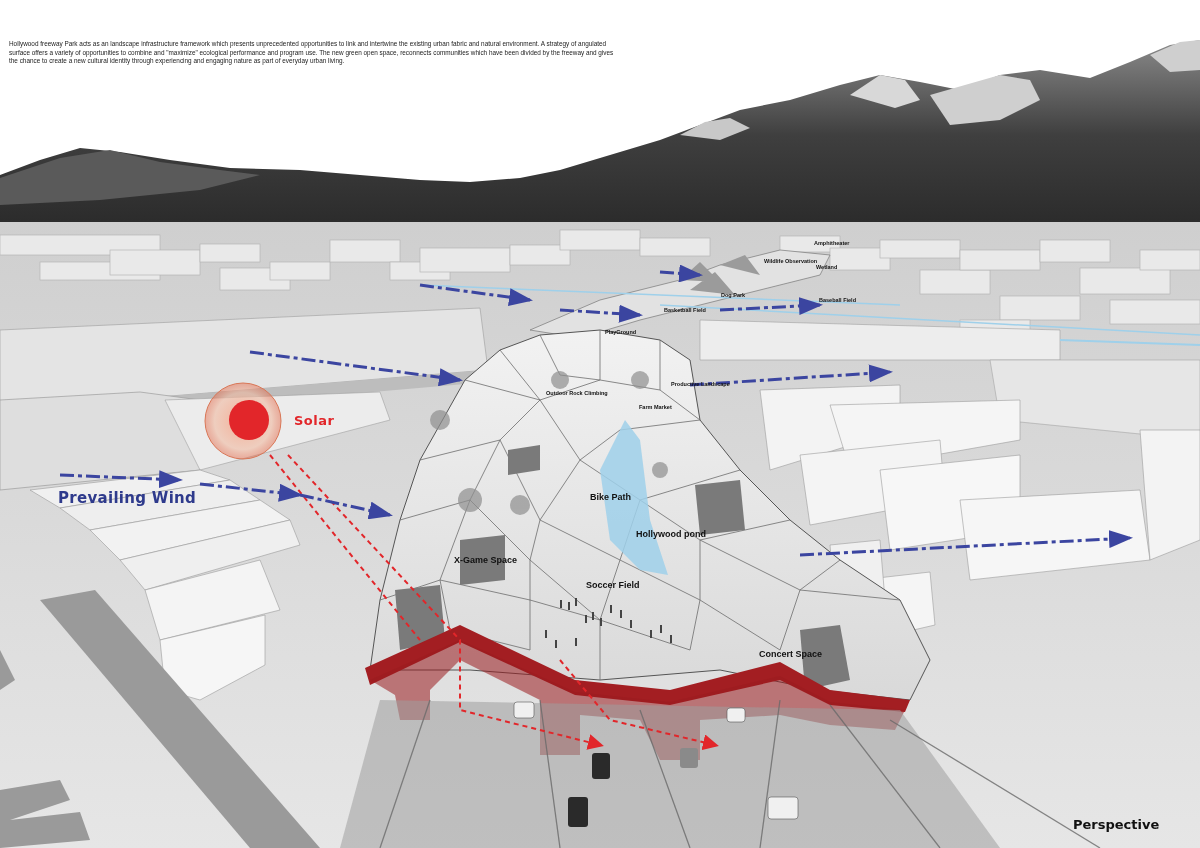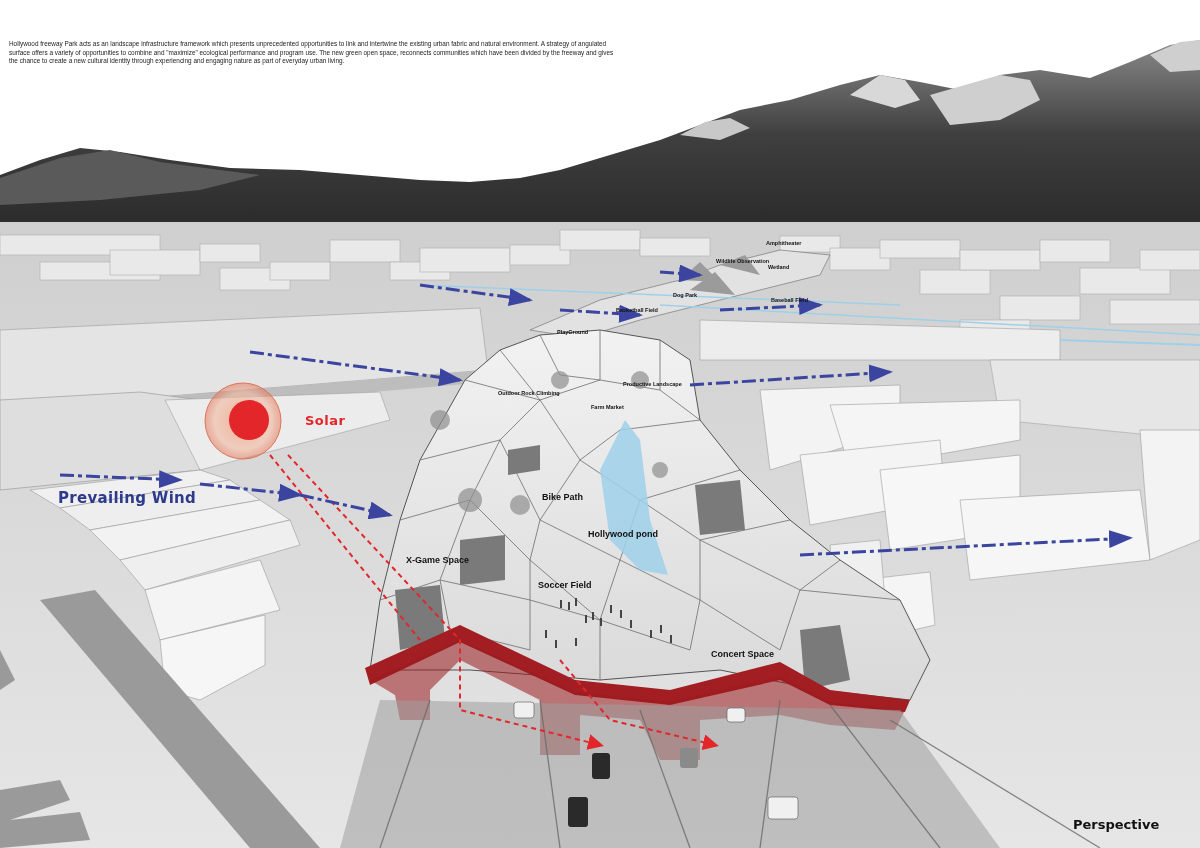--- a/index.html
+++ b/index.html
@@ -1,23 +1,23 @@
 <!DOCTYPE html>
 <html><head>
 <meta charset="utf-8">
 <style>
   html, body { margin: 0; padding: 0; }
   body { width: 1200px; height: 848px; overflow: hidden; background: #ffffff; font-family: "Liberation Sans", sans-serif; }
   .board { position: relative; width: 1200px; height: 848px; overflow: hidden; background: #ffffff; }
   .intro { position: absolute; left: 9px; top: 40px; width: 612px; font-size: 6.4px; line-height: 8.6px; color: #222; }
   svg.scene { position: absolute; left: 0; top: 0; }
-  .lbl { position: absolute; font-family: "Liberation Sans", sans-serif; font-weight: bold; color: #111; white-space: nowrap; }
+  .lbl { position: absolute; font-family: "Liberation Sans", sans-serif; font-weight: bold; color: #111; white-space: nowrap; margin-left: 48px; }
   .lbl.s { font-size: 5.5px; font-weight: bold; }
   .lbl.m { font-size: 9px; }
-  .solar { position: absolute; left: 305px; top: 413px; font-size: 13px; font-weight: bold; color: #e2262a; font-family: "DejaVu Sans", sans-serif; letter-spacing: 0.5px; }
+  .solar { position: absolute; left: 294px; top: 413px; font-size: 13px; font-weight: bold; color: #e2262a; font-family: "DejaVu Sans", sans-serif; letter-spacing: 0.5px; }
   .wind { position: absolute; left: 58px; top: 489px; font-size: 15px; font-weight: bold; color: #2e3a8c; font-family: "DejaVu Sans", sans-serif; letter-spacing: 0.3px; }
   .persp { position: absolute; left: 1073px; top: 817px; font-size: 13px; font-weight: bold; color: #111; font-family: "DejaVu Sans", sans-serif; }
 </style>
 </head>
 <body>
 
 <div class="board">
 
   <div class="intro">Hollywood freeway Park acts as an landscape infrastructure framework which presents unprecedented opportunities to link and intertwine the existing urban fabric and natural environment. A strategy of angulated surface offers a variety of opportunities to combine and "maximize" ecological performance and program use. The new green open space, reconnects communities which have been divided by the freeway and gives the chance to create a new cultural identity through experiencing and engaging nature as part of everyday urban living.</div>
 

